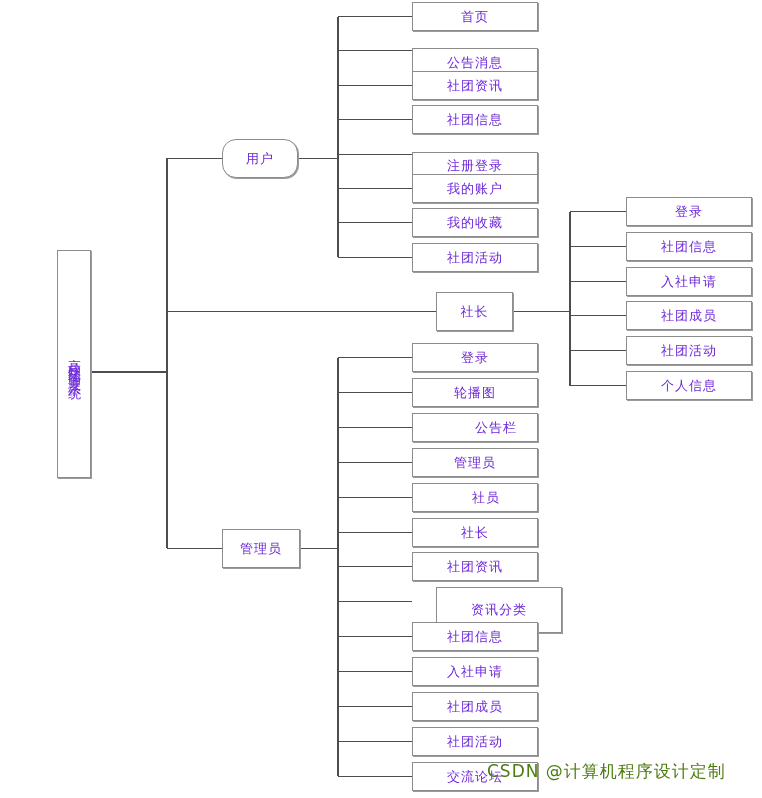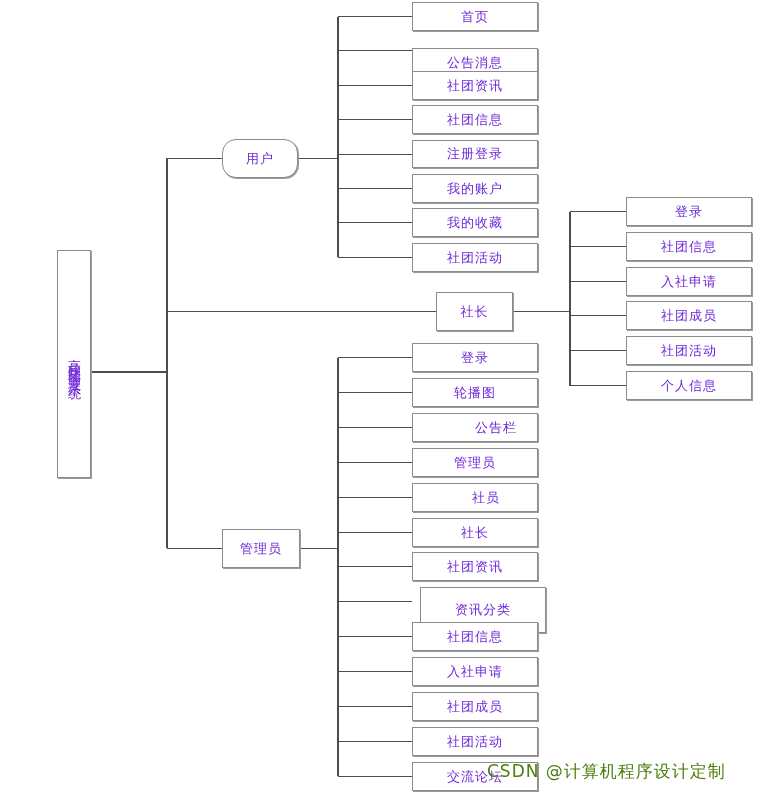--- a/index.html
+++ b/index.html
@@ -92,40 +92,40 @@
       <line x1="338" y1="741.5" x2="412" y2="741.5" stroke="#4d4d4d" stroke-width="1.2" shape-rendering="crispEdges"></line>
       <line x1="338" y1="776.5" x2="412" y2="776.5" stroke="#4d4d4d" stroke-width="1.2" shape-rendering="crispEdges"></line>
     </svg>
   <div id="nodes">
       <div class="node root" style="left: 57px; top: 250px; width: 34px; height: 228px;">高校社团管理系统</div>
       <div class="node" style="left: 222px; top: 139px; width: 76px; height: 39px; border-radius: 14px;">用户</div>
       <div class="node" style="left: 412px; top: 2px; width: 126px; height: 29px;">首页</div>
       <div class="node" style="left: 412px; top: 36px; width: 126px; height: 29px; margin-top: 12px;">公告消息</div>
       <div class="node" style="left: 412px; top: 71px; width: 126px; height: 29px;">社团资讯</div>
       <div class="node" style="left: 412px; top: 105px; width: 126px; height: 29px;">社团信息</div>
-      <div class="node" style="left: 412px; top: 140px; width: 126px; height: 28px;">注册登录</div>
+      <div class="node" style="left: 412px; top: 152px; width: 126px; height: 28px;">注册登录</div>
       <div class="node" style="left: 412px; top: 174px; width: 126px; height: 29px;">我的账户</div>
       <div class="node" style="left: 412px; top: 208px; width: 126px; height: 29px;">我的收藏</div>
       <div class="node" style="left: 412px; top: 243px; width: 126px; height: 29px;">社团活动</div>
       <div class="node" style="left: 436px; top: 292px; width: 77px; height: 39px;">社长</div>
       <div class="node" style="left: 626px; top: 197px; width: 126px; height: 29px;">登录</div>
       <div class="node" style="left: 626px; top: 232px; width: 126px; height: 29px;">社团信息</div>
       <div class="node" style="left: 626px; top: 267px; width: 126px; height: 29px;">入社申请</div>
       <div class="node" style="left: 626px; top: 301px; width: 126px; height: 29px;">社团成员</div>
       <div class="node" style="left: 626px; top: 336px; width: 126px; height: 29px;">社团活动</div>
       <div class="node" style="left: 626px; top: 371px; width: 126px; height: 29px; font-family: Liberation Serif, serif;">个人信息</div>
       <div class="node" style="left: 222px; top: 529px; width: 78px; height: 39px;">管理员</div>
       <div class="node" style="left: 412px; top: 343px; width: 126px; height: 29px;">登录</div>
       <div class="node" style="left: 412px; top: 378px; width: 126px; height: 29px;">轮播图</div>
       <div class="node" style="left: 412px; top: 413px; width: 126px; height: 29px; padding-left: 42px;">公告栏</div>
       <div class="node" style="left: 412px; top: 448px; width: 126px; height: 29px;">管理员</div>
       <div class="node" style="left: 412px; top: 483px; width: 126px; height: 29px; padding-left: 22px;">社员</div>
       <div class="node" style="left: 412px; top: 518px; width: 126px; height: 29px;">社长</div>
       <div class="node" style="left: 412px; top: 552px; width: 126px; height: 29px;">社团资讯</div>
-      <div class="node" style="left: 420px; top: 587px; width: 126px; height: 46px;">资讯分类</div>
+      <div class="node" style="left: 436px; top: 587px; width: 126px; height: 46px;">资讯分类</div>
       <div class="node" style="left: 412px; top: 622px; width: 126px; height: 29px;">社团信息</div>
       <div class="node" style="left: 412px; top: 657px; width: 126px; height: 29px;">入社申请</div>
       <div class="node" style="left: 412px; top: 692px; width: 126px; height: 29px;">社团成员</div>
       <div class="node" style="left: 412px; top: 727px; width: 126px; height: 29px;">社团活动</div>
       <div class="node" style="left: 412px; top: 762px; width: 126px; height: 29px;">交流论坛</div>
     </div>
   <div class="watermark">CSDN @计算机程序设计定制</div>
 </div>
 
 </body></html>

